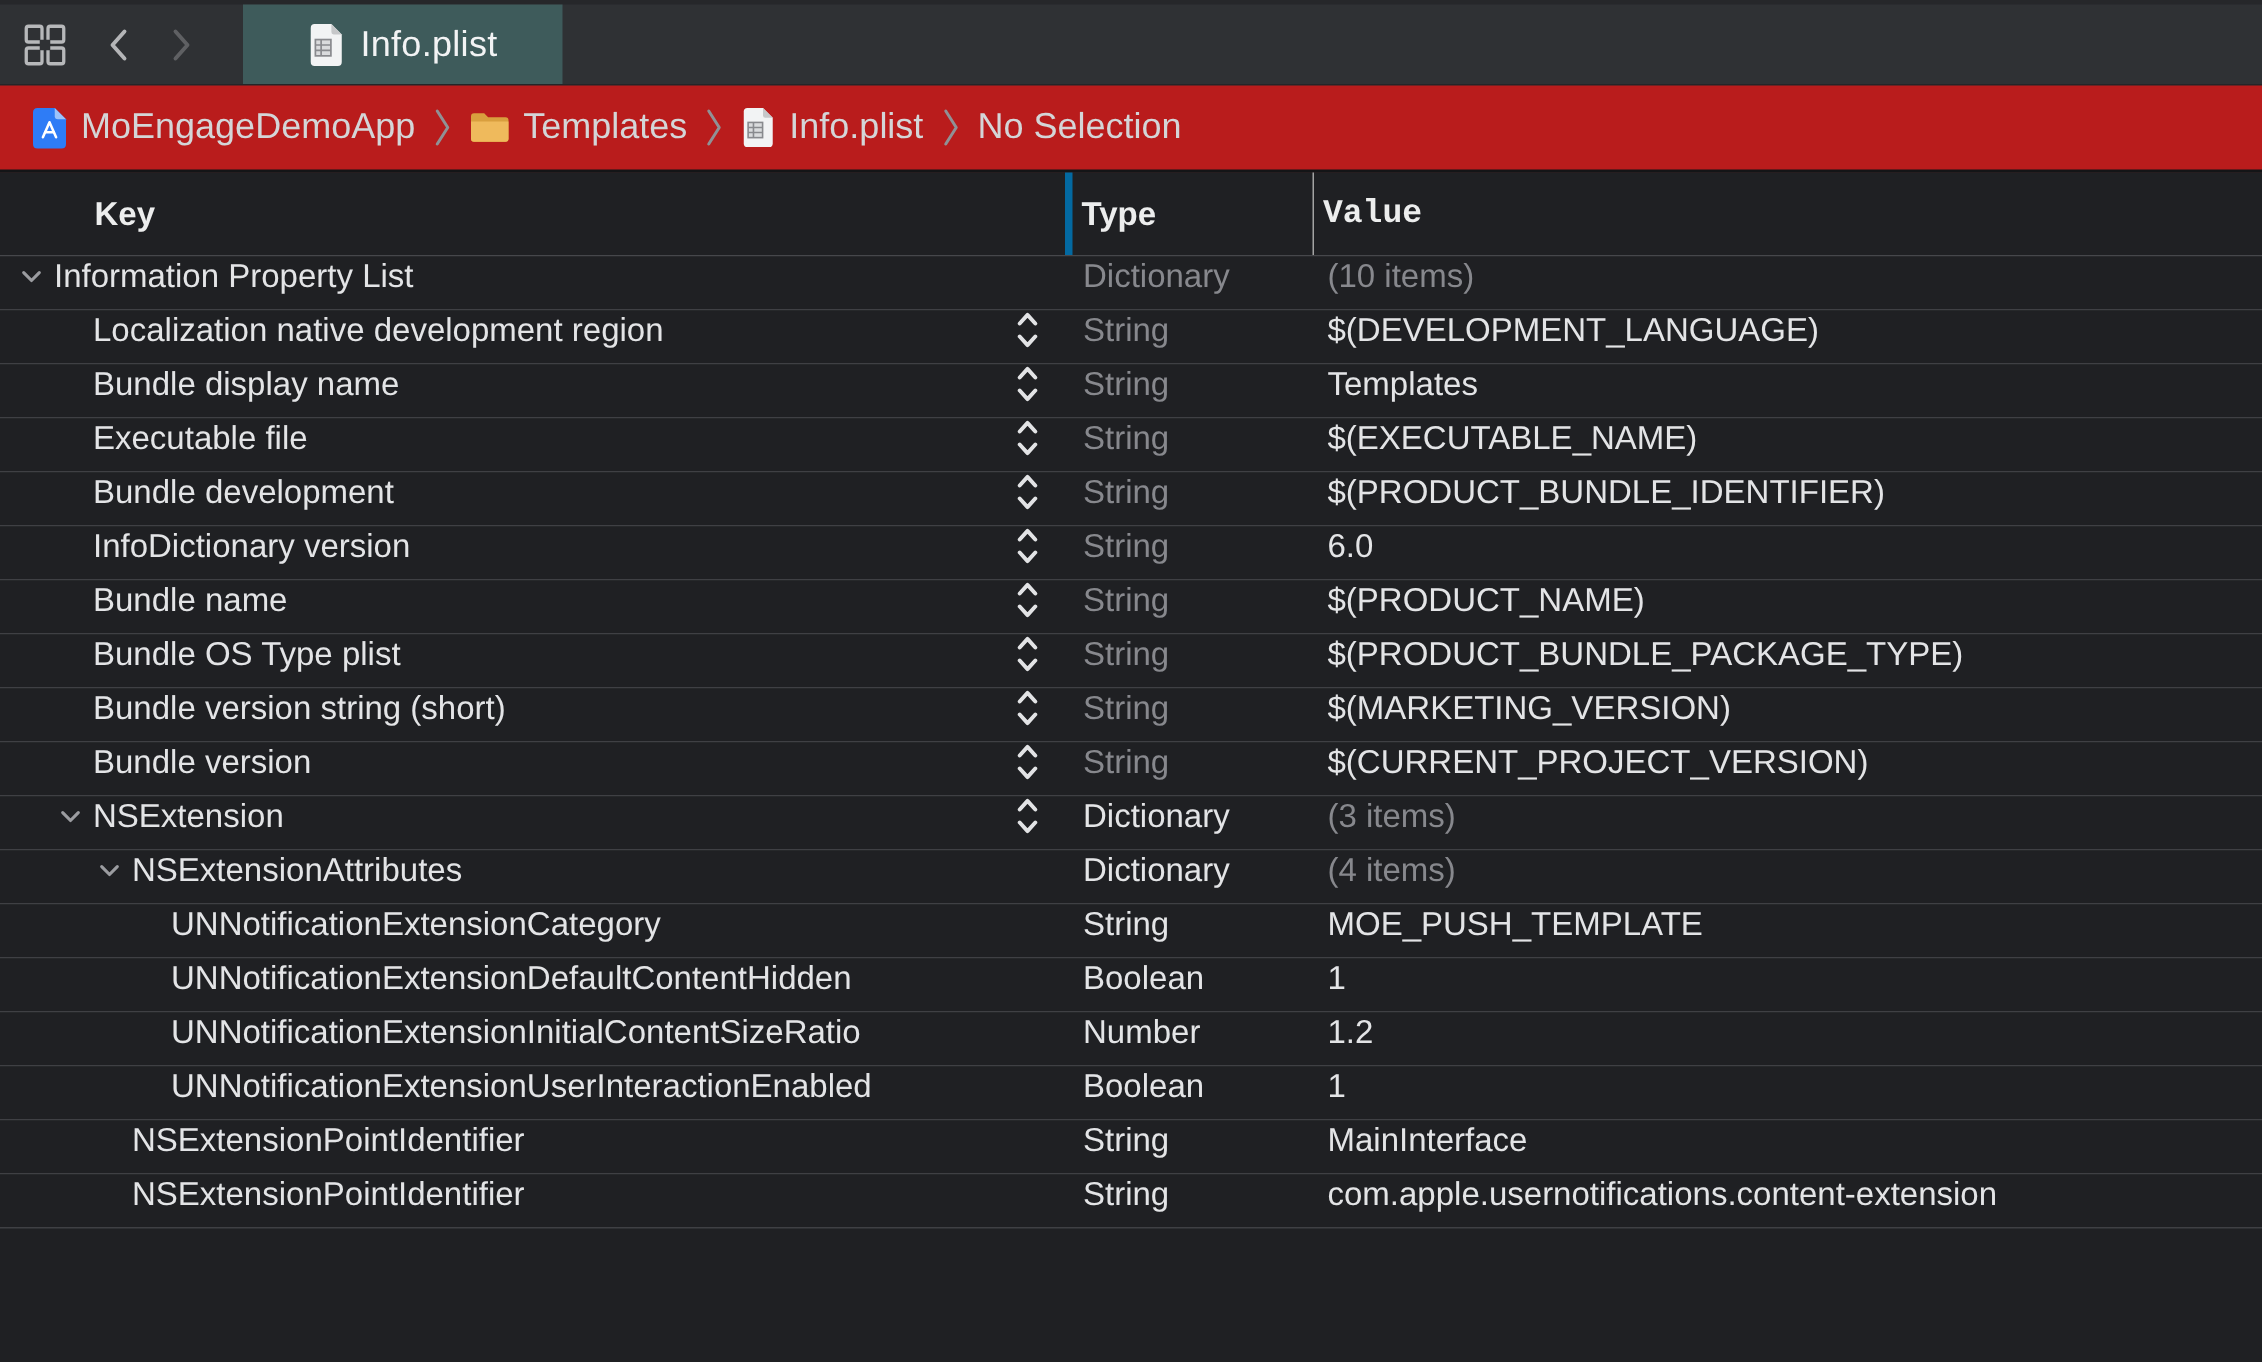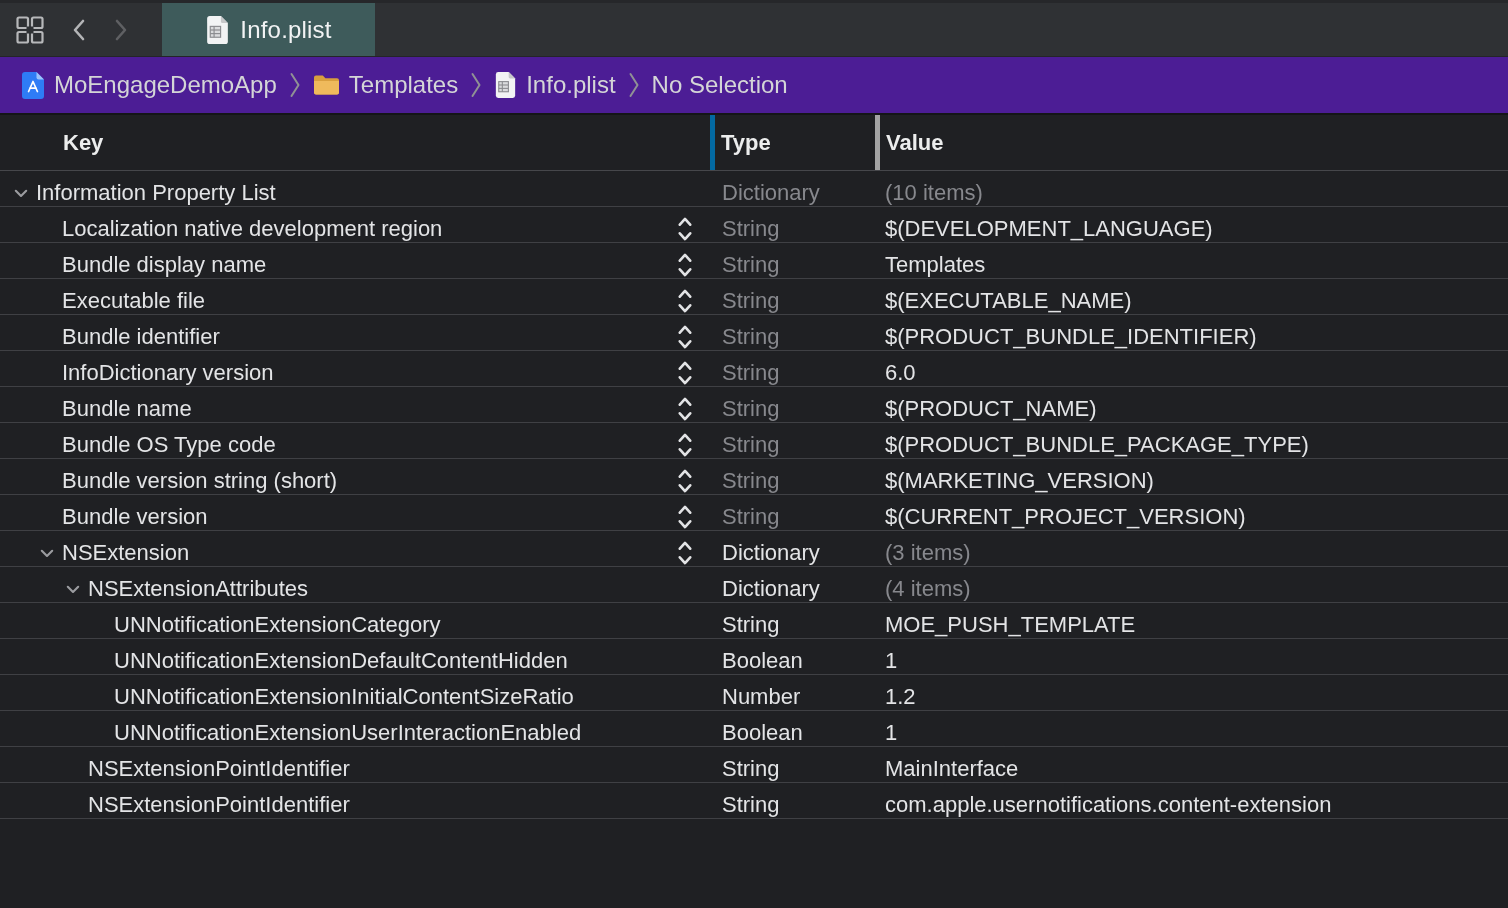--- a/index.html
+++ b/index.html
@@ -29,21 +29,21 @@
     background: #3e5b5b;
     display: flex; align-items: center; justify-content: center; gap: 10px;
     color: #f2f3f4; font-size: 24px;
   }
   .tab-label { letter-spacing: 0.2px; }
   .tab-bar-fill { flex: 1; }
 
   
   .jump-bar {
     height: 58px; flex: 0 0 58px;
-    background: #4c1d95;
+    background: #b91c1c;
     border-bottom: 2px solid #141517;
     display: flex; align-items: center;
     padding-left: 21px;
     font-size: 24px; color: #d4d5d7;
   }
   .bc-item { display: inline-flex; align-items: center; gap: 9px; white-space: nowrap; }
   .bc-icon { display: inline-flex; align-items: center; }
   .bc-sep { display: inline-flex; align-items: center; margin: 0 12px; }
 
   
@@ -51,27 +51,27 @@
   .thead {
     height: 56px; flex: 0 0 56px;
     display: flex; align-items: stretch;
     border-bottom: 1px solid #46474b;
     font-size: 22px; font-weight: 700; color: #eceded;
     background: #1f2023;
   }
   .th { display: flex; align-items: center; }
   .th-key   { width: 710px; flex: 0 0 710px; padding-left: 63px; }
   .th-type  { width: 165px; flex: 0 0 165px; border-left: 5px solid #0369a1; padding-left: 6px; }
-  .th-value { flex: 1; border-left: 5px solid #a3a3a3; padding-left: 6px; }
+  .th-value { flex: 1; border-left: 1px solid #a3a3a3; padding-left: 6px; font-family: Liberation Mono, monospace; }
 
   
   .rows { flex: 1; }
   .row {
     height: 36px;
-    display: flex; align-items: flex-end;
+    display: flex; align-items: flex-start;
     border-bottom: 1px solid #3f4044;
     font-size: 22px; color: #e3e4e6;
     background: #1f2023;
   }
   .cell-key { width: 710px; flex: 0 0 710px; position: relative; display: flex; align-items: center; }
   .indent { flex: 0 0 auto; }
   .chev { width: 22px; flex: 0 0 22px; display: flex; align-items: center; }
   .chev.hidden { visibility: hidden; }
   .key-label { white-space: nowrap; }
   .stepper { position: absolute; right: 18px; top: 50%; transform: translateY(-50%); display: flex; }
@@ -265,21 +265,21 @@
   </div>
 
   <div class="row">
     <div class="cell-key">
       <span class="indent" style="width: 40px;"></span>
       <span class="chev hidden">
         <svg width="14" height="9" viewBox="0 0 14 9" fill="none" stroke="#9b9ca0" stroke-width="2.1" stroke-linecap="round" stroke-linejoin="round">
           <polyline points="1.8,1.8 7,7 12.2,1.8"></polyline>
         </svg>
       </span>
-      <span class="key-label">Bundle identifier</span>
+      <span class="key-label">Bundle development</span>
       <span class="stepper">
         <svg width="14" height="25" viewBox="0 0 14 25" fill="none" stroke="#e2e3e5" stroke-width="2.6" stroke-linecap="round" stroke-linejoin="round">
           <polyline points="1.8,8.2 7,2.4 12.2,8.2"></polyline>
           <polyline points="1.8,16.8 7,22.6 12.2,16.8"></polyline>
         </svg>
       </span>
     </div>
     <div class="cell-type muted">String</div>
     <div class="cell-value">$(PRODUCT_BUNDLE_IDENTIFIER)</div>
   </div>
@@ -325,21 +325,21 @@
   </div>
 
   <div class="row">
     <div class="cell-key">
       <span class="indent" style="width: 40px;"></span>
       <span class="chev hidden">
         <svg width="14" height="9" viewBox="0 0 14 9" fill="none" stroke="#9b9ca0" stroke-width="2.1" stroke-linecap="round" stroke-linejoin="round">
           <polyline points="1.8,1.8 7,7 12.2,1.8"></polyline>
         </svg>
       </span>
-      <span class="key-label">Bundle OS Type code</span>
+      <span class="key-label">Bundle OS Type plist</span>
       <span class="stepper">
         <svg width="14" height="25" viewBox="0 0 14 25" fill="none" stroke="#e2e3e5" stroke-width="2.6" stroke-linecap="round" stroke-linejoin="round">
           <polyline points="1.8,8.2 7,2.4 12.2,8.2"></polyline>
           <polyline points="1.8,16.8 7,22.6 12.2,16.8"></polyline>
         </svg>
       </span>
     </div>
     <div class="cell-type muted">String</div>
     <div class="cell-value">$(PRODUCT_BUNDLE_PACKAGE_TYPE)</div>
   </div>

